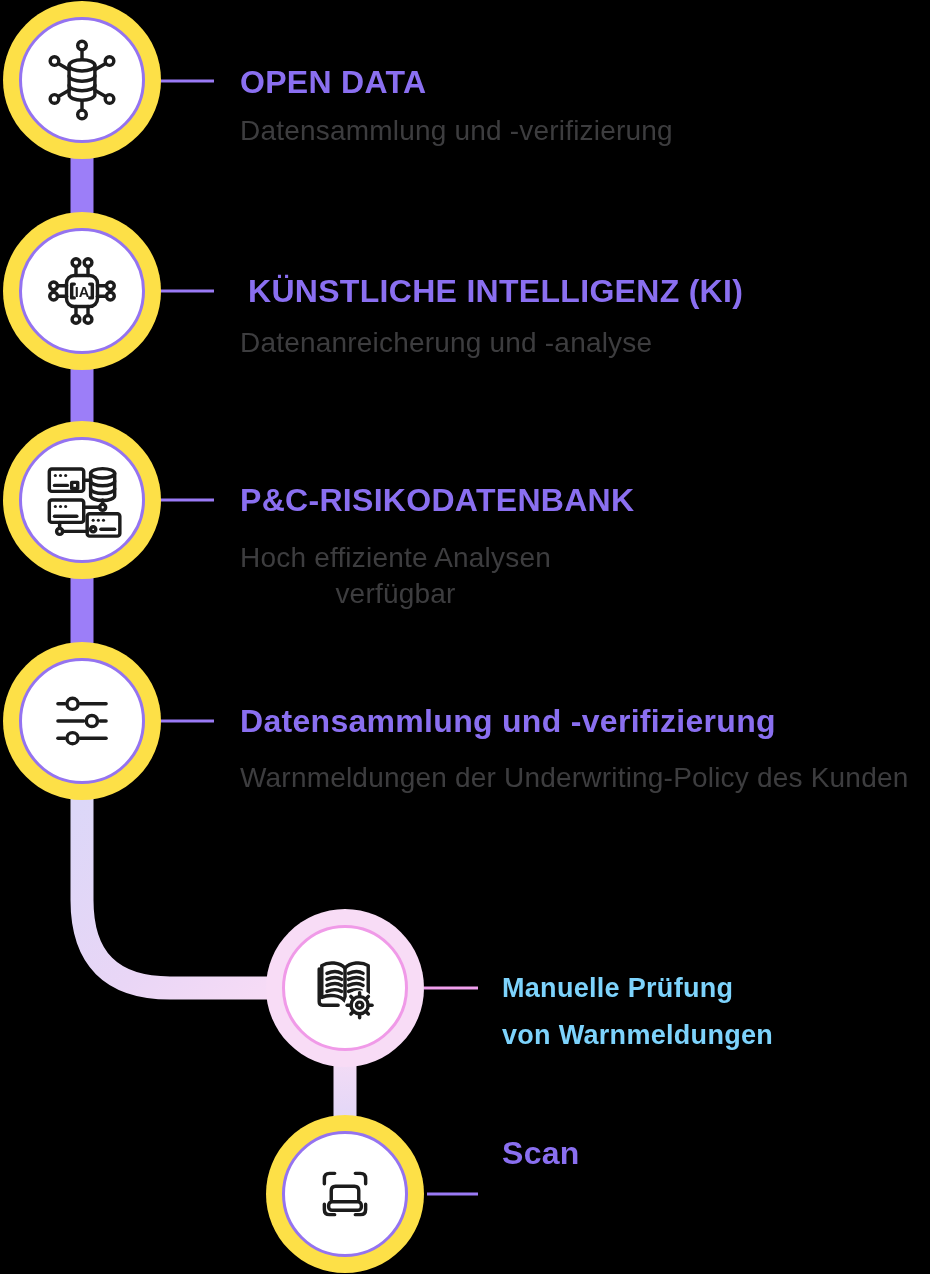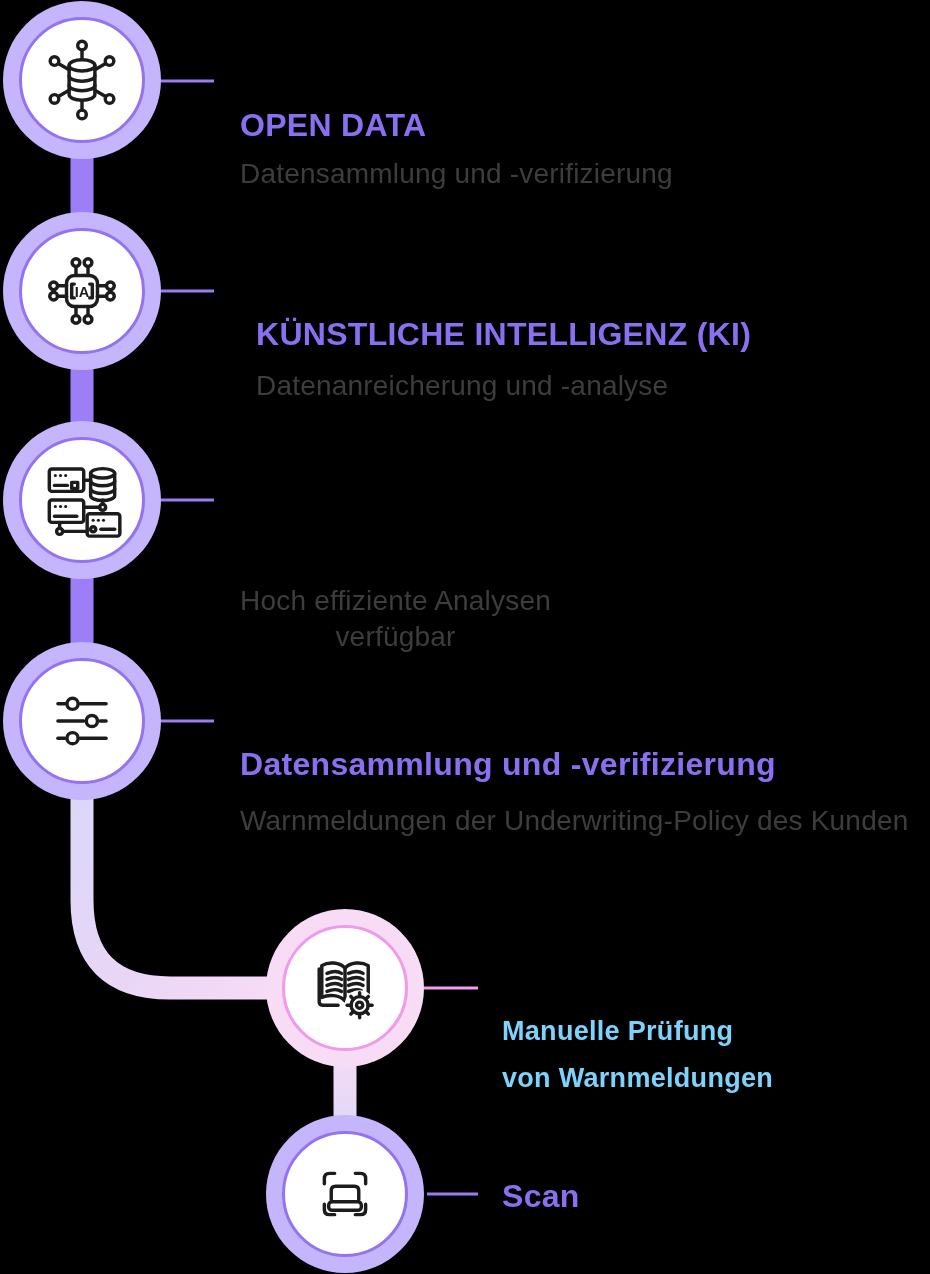--- a/index.html
+++ b/index.html
@@ -18,36 +18,36 @@
   svg.connectors{
     position:absolute;
     left:0;top:0;
     width:930px;height:1274px;
     z-index:1;
   }
   .node{
     position:absolute;
     width:158px;height:158px;
     border-radius:50%;
-    background:#c4b5fd;
+    background:#fde047;
     display:flex;align-items:center;justify-content:center;
     z-index:2;
   }
   .node.pink{ background:#f8dcf6; }
   .node-inner{
     width:120px;height:120px;
     border-radius:50%;
     background:#ffffff;
     border:3px solid #9473f0;
     display:flex;align-items:center;justify-content:center;
   }
   .node.pink .node-inner{ border-color:#f09ae8; }
   .node-inner svg{ width:86px;height:86px; display:block; }
 
-  .txt{ position:absolute; z-index:2; white-space:nowrap;margin-top:43px; }
+  .txt{ position:absolute; z-index:2; white-space:nowrap; }
   .title{
     font-size:32px;
     font-weight:700;
     color:#8a6ff0;
     line-height:40px;
     letter-spacing:0.3px;
   }
   .title.pink{ color:#7dd3fc; line-height:47px; font-size:27px; }
   .subtitle{
     font-size:28px;
@@ -248,23 +248,24 @@
           <path d="M34,57 V46 Q34,41 39,41 H61 Q66,41 66,46 V57"></path>
           <rect x="31" y="59" width="38" height="10" rx="4"></rect>
         </g>
       </svg>
     </div>
   </div>
 
   <div class="txt title" style="left:240px;top:62px;">OPEN DATA</div>
   <div class="txt subtitle" style="left:240px;top:113px;">Datensammlung und -verifizierung</div>
 
-  <div class="txt title" style="left:256px;top:271px;text-align:center;">KÜNSTLICHE INTELLIGENZ (KI)</div>
-  <div class="txt subtitle" style="left:256px;top:325px;">Datenanreicherung und -analyse</div>
-
+  <div class="txt title" style="left:248px;top:271px;text-align:center;">KÜNSTLICHE INTELLIGENZ (KI)</div>
+  <div class="txt subtitle" style="left:240px;top:325px;">Datenanreicherung und -analyse</div>
+
+  <div class="txt title" style="left:240px;top:480px;">P&amp;C-RISIKODATENBANK</div>
   <div class="txt subtitle" style="left:240px;top:540px;text-align:center;">
     <div>Hoch effiziente Analysen</div>
     <div>verfügbar</div>
   </div>
 
   <div class="txt title" style="left:240px;top:701px;">Datensammlung und -verifizierung</div>
   <div class="txt subtitle" style="left:240px;top:760px;">Warnmeldungen der Underwriting-Policy des Kunden</div>
 
   <div class="txt title pink" style="left:502px;top:965px;">
     <div>Manuelle Prüfung</div>

